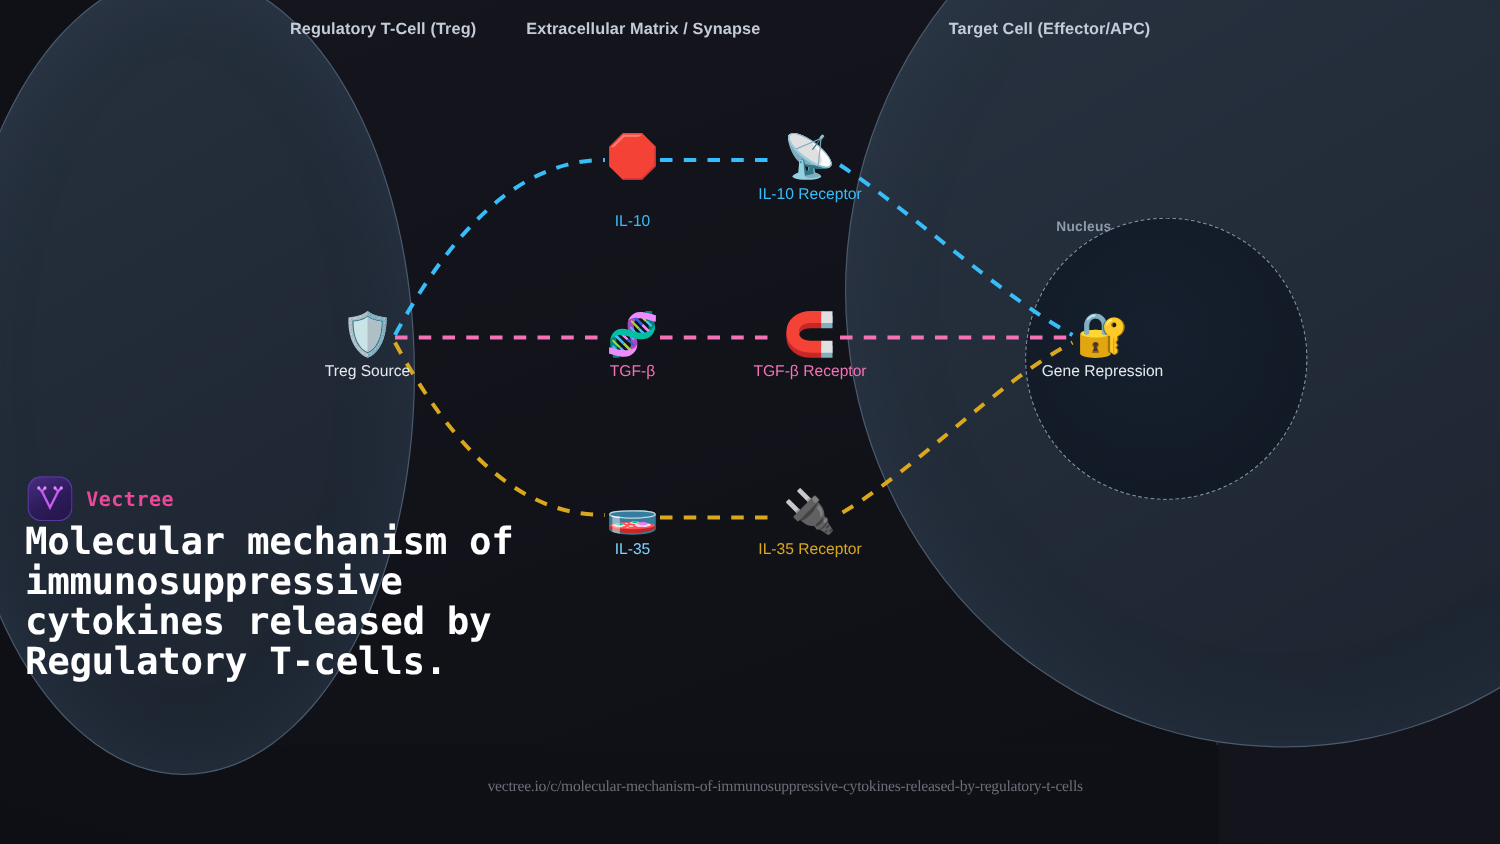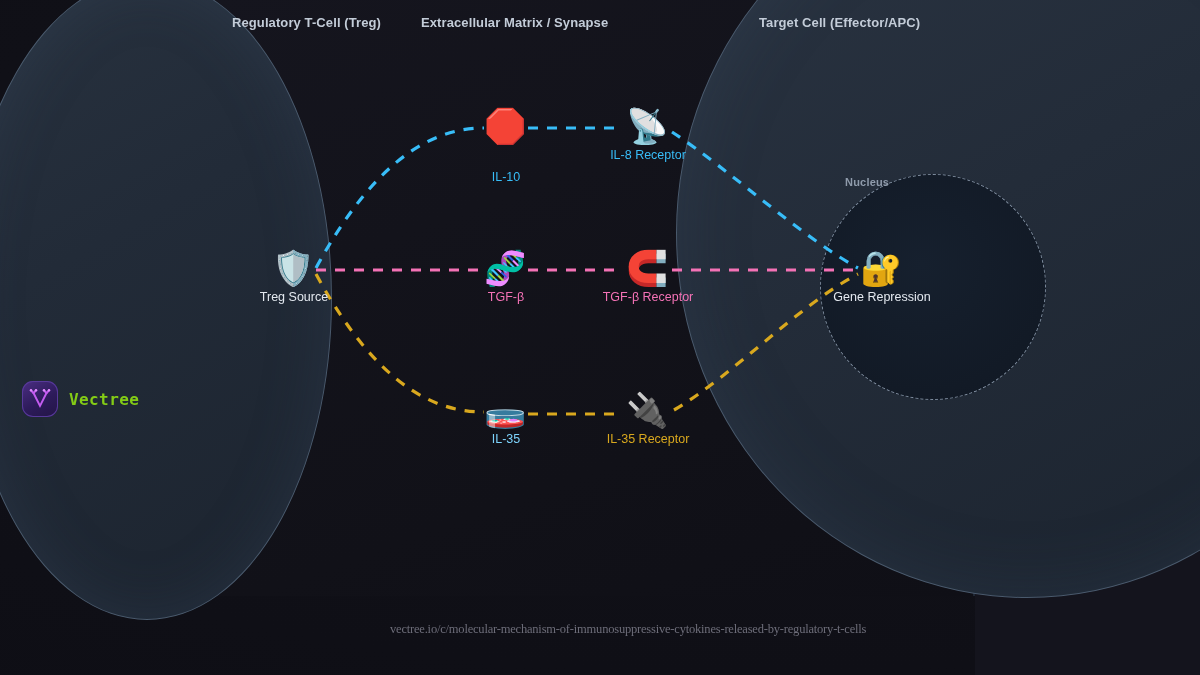--- a/index.html
+++ b/index.html
@@ -89,21 +89,21 @@
   
   .brand{position:absolute;left:22px;top:381px;display:flex;align-items:center;gap:11px;}
   .brand-logo{
     width:36px;height:36px;border-radius:11px;
     background:linear-gradient(150deg,#4b2e83 0%,#2d1b5a 55%,#231546 100%);
     box-shadow:0 0 0 1px #57399a inset;
     position:relative;
   }
   .brand-name{
     font-family:"DejaVu Sans Mono","Liberation Mono",monospace;
-    font-size:16px;font-weight:bold;color:#84cc16;letter-spacing:.4px;
+    font-size:16px;font-weight:bold;color:#ec4899;letter-spacing:.4px;
   }
   .headline{
     position:absolute;left:20px;top:418px;width:400px;
     font-family:"DejaVu Sans Mono","Liberation Mono",monospace;
     font-weight:bold;font-size:30px;line-height:32px;color:#ffffff;
     letter-spacing:-.3px;
   }
   .url{
     position:absolute;left:390px;top:622px;
     font-family:Liberation Serif, serif;
@@ -148,21 +148,21 @@
       <div class="node" style="left: 294px; top: 248px;">
         <span class="glyph">🛡️</span>
         <span class="nlabel" style="color: rgb(227, 232, 239);">Treg Source</span>
       </div>
       <div class="node" style="left: 506px; top: 106px;">
         <span class="glyph">🛑</span>
         <span class="nlabel" style="color: rgb(56, 189, 248); margin-top: 24px;">IL-10</span>
       </div>
       <div class="node" style="left: 648px; top: 106px;">
         <span class="glyph">📡</span>
-        <span class="nlabel" style="color: rgb(56, 189, 248);">IL-8 Receptor</span>
+        <span class="nlabel" style="color: rgb(56, 189, 248);">IL-10 Receptor</span>
       </div>
       <div class="node" style="left: 506px; top: 248px;">
         <span class="glyph">🧬</span>
         <span class="nlabel" style="color: rgb(244, 114, 182);">TGF-β</span>
       </div>
       <div class="node" style="left: 648px; top: 248px;">
         <span class="glyph">🧲</span>
         <span class="nlabel" style="color: rgb(244, 114, 182);">TGF-β Receptor</span>
       </div>
       <div class="node" style="left: 506px; top: 390px;">
@@ -193,16 +193,17 @@
           <circle cx="9" cy="9.3" r="1.25"></circle>
           <circle cx="14" cy="9.3" r="1.25"></circle>
           <circle cx="22" cy="9.3" r="1.25"></circle>
           <circle cx="27" cy="9.3" r="1.25"></circle>
         </g>
       </svg>
     </div>
     <div class="brand-name">Vectree</div>
   </div>
 
+  <div class="headline">Molecular mechanism of immunosuppressive cytokines released by Regulatory T-cells.</div>
 
   <div class="url">vectree.io/c/molecular-mechanism-of-immunosuppressive-cytokines-released-by-regulatory-t-cells</div>
 
 </div>
 
 </body></html>

